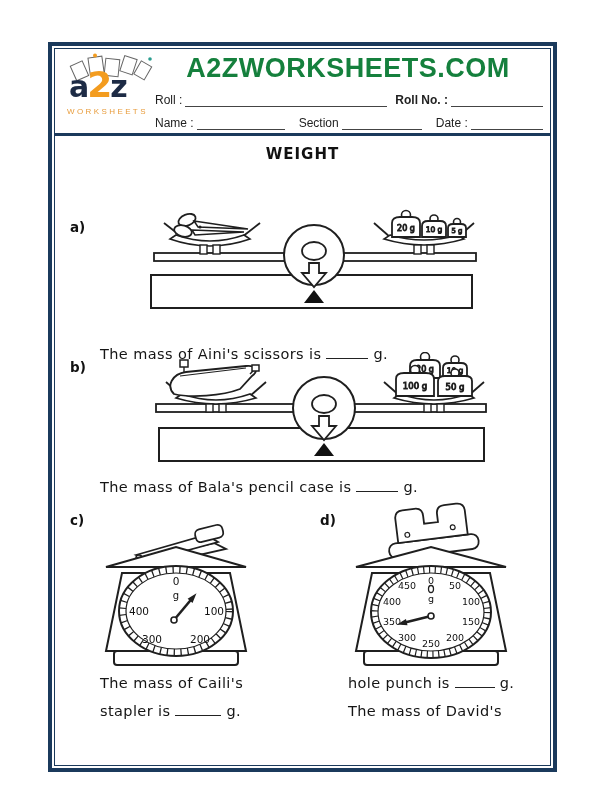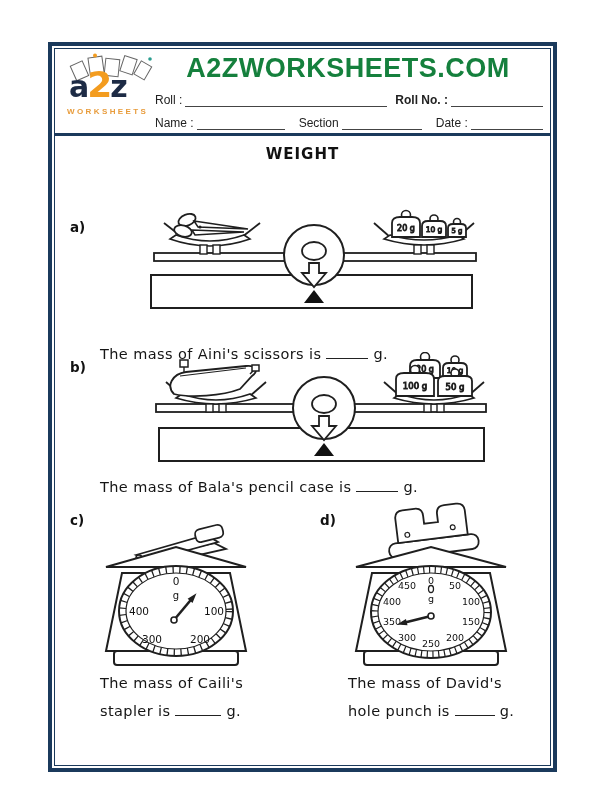--- a/index.html
+++ b/index.html
@@ -26,21 +26,21 @@
   }
   .logo{position:absolute;left:8px;top:4px;width:100px;height:80px;}
   .logo-papers{position:absolute;left:2px;top:0;}
   .logo-word{
     position:absolute;left:6px;top:14px;display:flex;align-items:baseline;
     font-family:"DejaVu Sans",sans-serif;font-weight:bold;line-height:1;
   }
   .logo-a,.logo-z{font-size:30px;color:#1d2b45;}
   .logo-2{font-size:36px;color:#f39c1f;margin:0 -2px;}
   .logo-sub{
-    position:absolute;left:4px;top:54px;font-size:8px;font-weight:bold;
+    position:absolute;left:4px;top:54px;font-size:8px;font-weight:normal;
     color:#e89c3c;letter-spacing:2.4px;white-space:nowrap;
   }
   .fields{
     position:absolute;left:100px;top:44px;width:388px;font-size:12px;color:#222;
   }
   .frow{display:flex;align-items:flex-end;margin-bottom:9px;white-space:nowrap;}
   .flabel{flex:0 0 auto;padding-right:3px;}
   .fline{border-bottom:1px solid #444;height:13px;display:inline-block;}
   .grow{flex:1 1 auto;}
   
@@ -303,20 +303,20 @@
         <text x="50" y="106" font-size="9.5" text-anchor="middle">400</text>
         <text x="65" y="90" font-size="9.5" text-anchor="middle">450</text>
         <g transform="translate(89,117) rotate(256)">
           <line x1="0" y1="0" x2="0" y2="-30" stroke="#1f1f1f" stroke-width="2.6"></line>
           <polygon points="-3.2,-25 3.2,-25 0,-35" fill="#1f1f1f"></polygon>
         </g>
         <circle cx="89" cy="117" r="3" fill="#fff" stroke="#1f1f1f" stroke-width="1.6"></circle>
       </g>
     </svg>
     <div class="caption" style="left:293px;top:620px;">
-      <div>The mass of David's</div>
       <div>
         <span>hole punch is</span><span class="blank" style="width:40px;"></span><span>g.</span>
       </div>
+      <div>The mass of David's</div>
     </div>
 
   </div>
 </div>
 
 </body></html>

